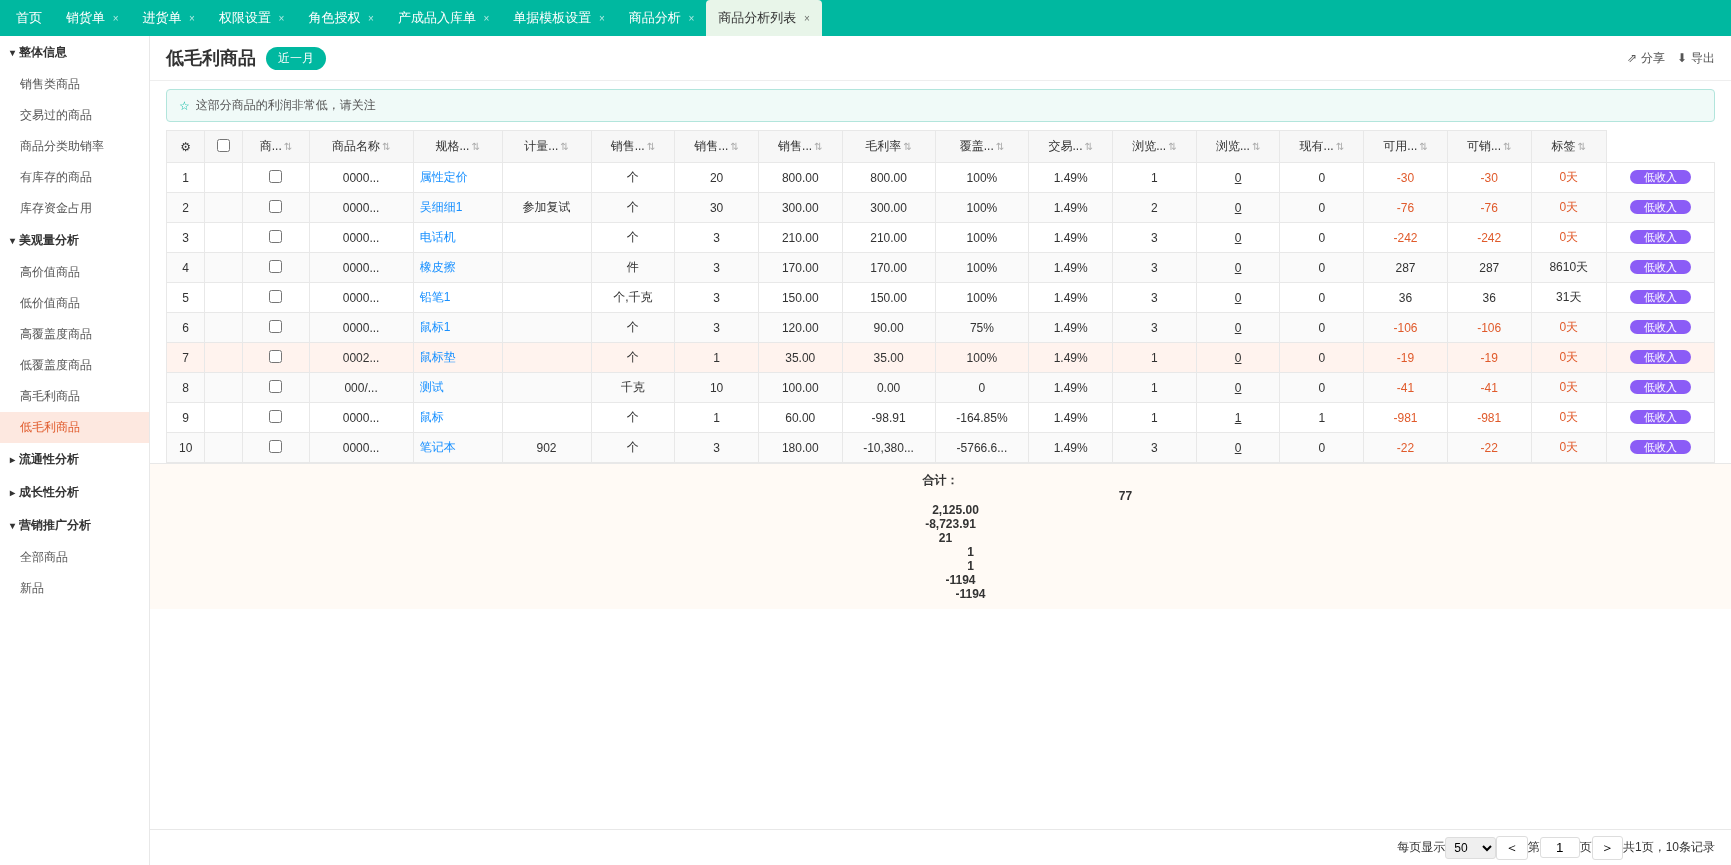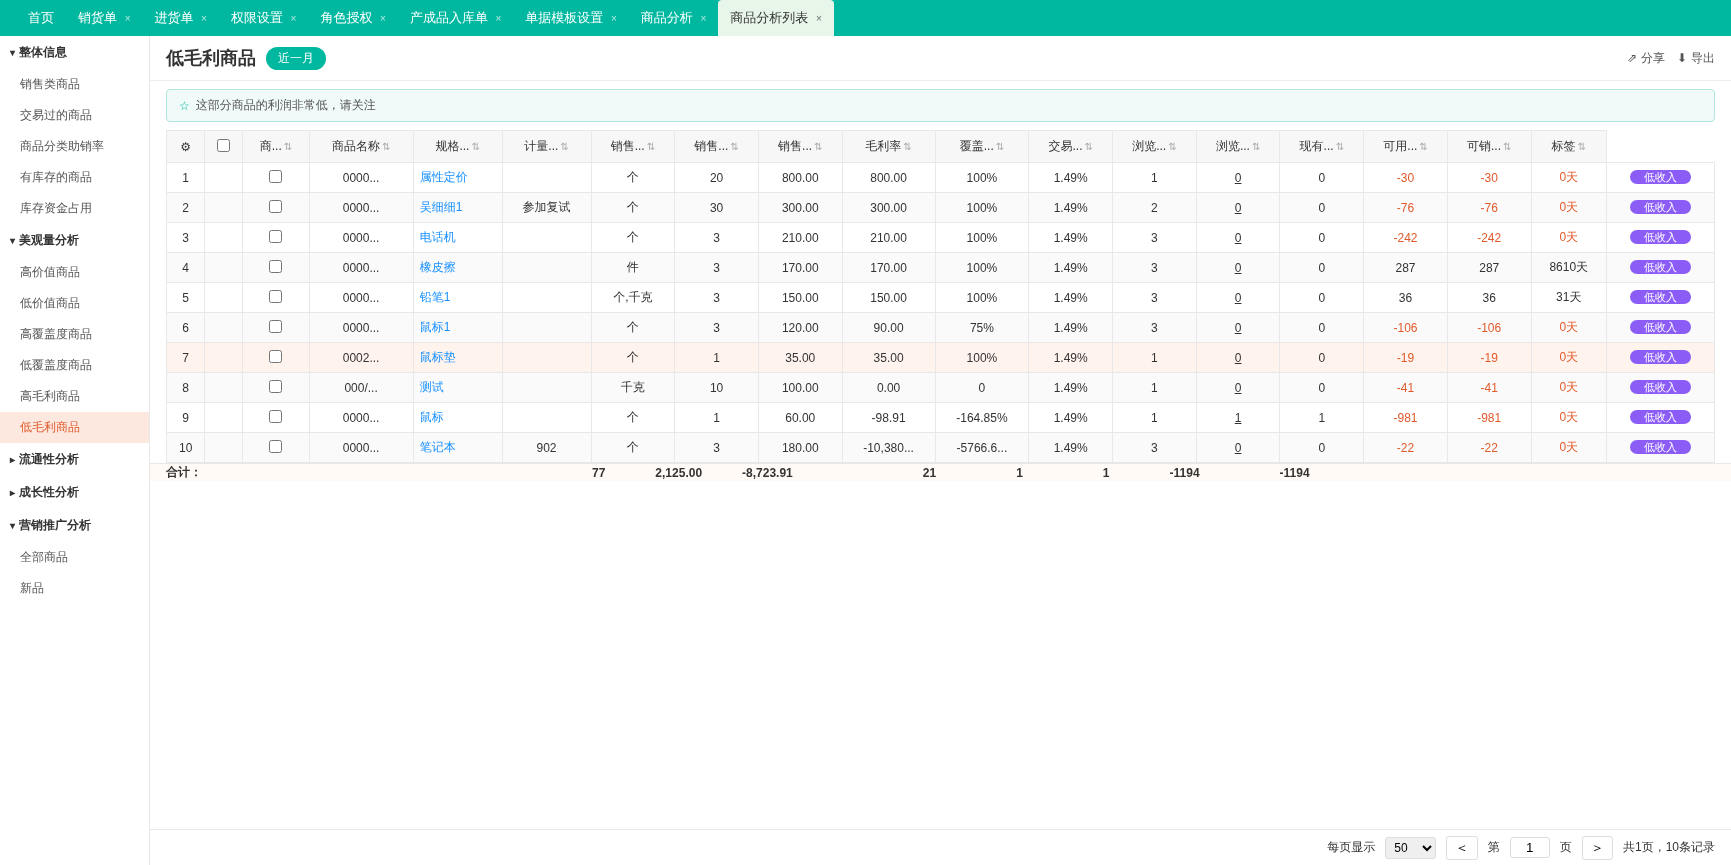--- a/index.html
+++ b/index.html
@@ -4,21 +4,21 @@
   <style>
     * { box-sizing: border-box; margin: 0; padding: 0; }
     body { font-family: "Microsoft YaHei", Arial, sans-serif; font-size: 12px; background: #f5f5f5; color: #333; }
 
     
     .top-nav {
       background: #00b8a0;
       display: flex;
       align-items: center;
       height: 36px;
-      padding: 0 16px;
+      padding: 0 4px;
     }
     .top-nav .nav-item {
       color: #fff;
       padding: 0 12px;
       height: 36px;
       line-height: 36px;
       cursor: pointer;
       font-size: 13px;
       white-space: nowrap;
     }
@@ -153,42 +153,42 @@
       border-radius: 7px;
       padding: 1px 14px;
       font-size: 11px;
     }
     .underline-link { text-decoration: underline; color: #333; cursor: pointer; }
 
     
     .table-footer {
       display: flex;
       align-items: center;
-      padding: 0 16px;
+      padding: 8px 16px;
       border-top: 1px solid #e8e8e8;
       background: #fffaf5;
       font-size: 12px;
       font-weight: bold;
-      gap: 20px;
+      flex-direction: column;
     }
 
     
     .bottom-bar {
       position: fixed;
       bottom: 0;
       left: 150px;
       right: 0;
       height: 36px;
       background: #fff;
       border-top: 1px solid #e8e8e8;
       display: flex;
       align-items: center;
       justify-content: flex-end;
       padding: 0 16px;
-      gap: 10px;
+      gap: 0;
       font-size: 12px;
     }
     .pagination-select {
       border: 1px solid #ddd;
       border-radius: 3px;
       padding: 2px 4px;
       font-size: 12px;
     }
     .pagination-btn {
       border: 1px solid #ddd;

